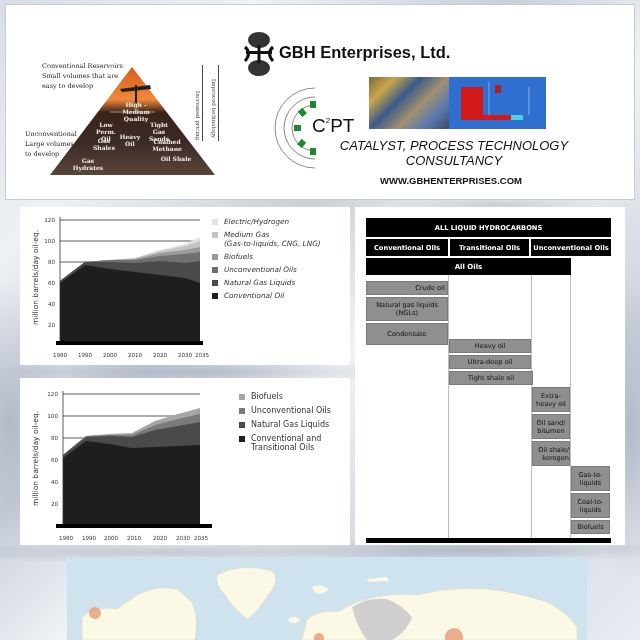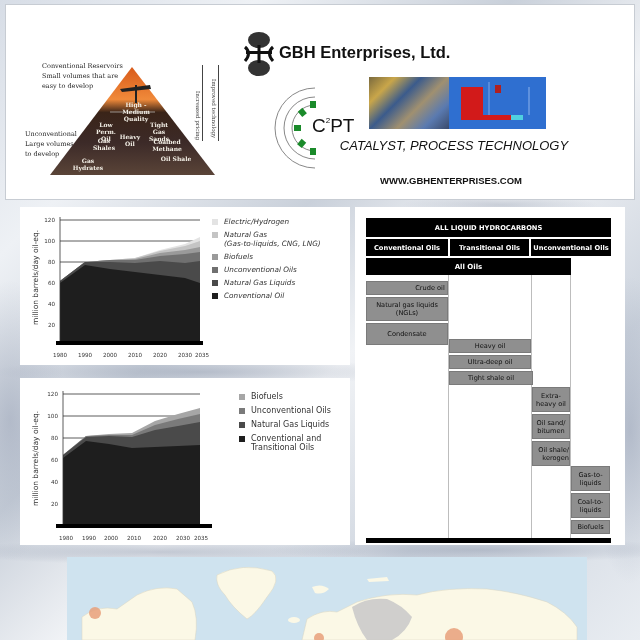--- a/index.html
+++ b/index.html
@@ -129,20 +129,21 @@
     <path d="M46 20 A23 23 0 0 0 46 66" stroke="#888" stroke-width="1" fill="none"></path>
     <rect x="41" y="16" width="6" height="7" fill="#1a8a2a"></rect>
     <rect x="30" y="24" width="6" height="7" fill="#1a8a2a" transform="rotate(-40 33 27)"></rect>
     <rect x="25" y="40" width="7" height="6" fill="#1a8a2a"></rect>
     <rect x="30" y="55" width="6" height="7" fill="#1a8a2a" transform="rotate(40 33 58)"></rect>
     <rect x="41" y="63" width="6" height="7" fill="#1a8a2a"></rect>
   </svg>
   <div class="c2pt"><span>C</span><sup>2</sup><span>PT</span></div>
   <div class="catalyst">
     <div>CATALYST, PROCESS TECHNOLOGY</div>
+    <div>CONSULTANCY</div>
   </div>
   <div class="website">WWW.GBHENTERPRISES.COM</div>
 </div>
 
 <div class="panel" id="chart1">
   <svg class="chart-svg" width="330" height="158">
 
     <g>
       <line x1="40" y1="13" x2="180" y2="13" stroke="#333" stroke-width="0.8"></line>
       <line x1="40" y1="34" x2="180" y2="34" stroke="#333" stroke-width="0.8"></line>
@@ -176,21 +177,21 @@
     </g>
     <text class="ylabel" transform="translate(18,118) rotate(-90)">million barrels/day oil-eq.</text>
   </svg>
   <div class="legend" style="left:192px;top:10px;font-style:italic;">
     <div class="legend-item">
         <span class="legend-swatch" style="background:#e3e3e3"></span>
         <span>Electric/Hydrogen</span>
       </div>
     <div class="legend-item">
         <span class="legend-swatch" style="background:#c4c4c4"></span>
-        <span><span>Natural Gas</span><br><span>(Gas-to-liquids, CNG, LNG)</span></span>
+        <span><span>Medium Gas</span><br><span>(Gas-to-liquids, CNG, LNG)</span></span>
       </div>
     <div class="legend-item">
         <span class="legend-swatch" style="background:#9a9a9a"></span>
         <span>Biofuels</span>
       </div>
     <div class="legend-item">
         <span class="legend-swatch" style="background:#707070"></span>
         <span>Unconventional Oils</span>
       </div>
     <div class="legend-item">

